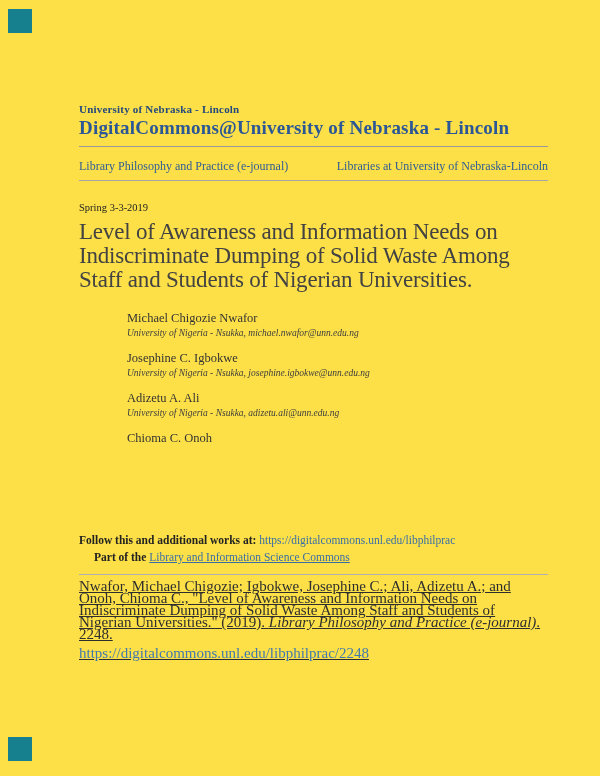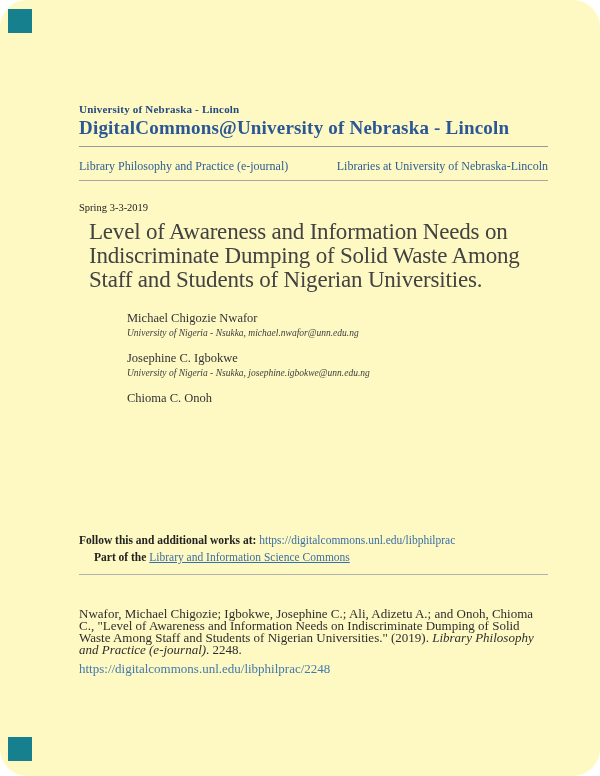--- a/index.html
+++ b/index.html
@@ -4,23 +4,22 @@
 <style>
   html, body { margin: 0; padding: 0; }
   body {
     width: 600px; height: 776px;
     background: #ffffff;
     font-family: "Liberation Serif", "DejaVu Serif", serif;
   }
   .page {
     position: relative;
     width: 600px; height: 776px;
-    background: #fef9c3;
+    background: #fde047;
     overflow: hidden;
-    border-radius: 27px;
   }
   .corner-marker {
     position: absolute;
     left: 8px;
     width: 24px; height: 24px;
     background: #16808e;
   }
   .corner-marker.top { top: 9px; }
   .corner-marker.bottom { top: 737px; }
 
@@ -56,21 +55,21 @@
     font-size: 12px;
   }
   .nav-row a { color: #2f5d94; text-decoration: none; cursor: pointer; }
 
   .pub-date {
     position: absolute; top: 202px; left: 0;
     font-size: 10.5px; color: #222222;
   }
 
   .article-title {
-    position: absolute; top: 220px; left: 10px; width: 100%;
+    position: absolute; top: 220px; left: 0; width: 100%;
     margin: 0; font-weight: normal;
     font-size: 23px; line-height: 24px;
     color: #424242; letter-spacing: -0.2px;
   }
 
   .authors { position: absolute; top: 311px; left: 0; width: 100%; }
   .author { margin-bottom: 13px; margin-left: 48px; }
   .author-name { font-size: 12.5px; color: #333333; }
   .author-affil {
     font-size: 9.5px; font-style: italic;
@@ -82,22 +81,22 @@
     font-size: 11.5px; color: #222222; font-weight: bold;
   }
   .follow a {
     font-weight: normal; color: #3a6fa5;
     text-decoration: none; cursor: pointer;
   }
   .part-of { margin-top: 5px; padding-left: 15px; }
   .part-of a { text-decoration: underline; text-align: center; }
 
   .citation {
-    position: absolute; top: 608px; left: 0; width: 100%;
-    font-size: 13px; line-height: 12px; color: #2e2e2e;
+    position: absolute; top: 580px; left: 0; width: 100%;
+    font-size: 15px; line-height: 12px; color: #2e2e2e; text-decoration: underline;
   }
   .citation a { color: #4179ad; text-decoration: none; cursor: pointer; }
   .citation-url { margin-top: 7px; }
 </style>
 </head>
 <body>
 
 <div class="page">
 
   <div class="corner-marker top"></div>
@@ -126,20 +125,24 @@
     <div class="authors">
       <div class="author">
         <div class="author-name">Michael Chigozie Nwafor</div>
         <div class="author-affil">University of Nigeria - Nsukka, michael.nwafor@unn.edu.ng</div>
       </div>
       <div class="author">
         <div class="author-name">Josephine C. Igbokwe</div>
         <div class="author-affil">University of Nigeria - Nsukka, josephine.igbokwe@unn.edu.ng</div>
       </div>
       <div class="author">
+        <div class="author-name">Adizetu A. Ali</div>
+        <div class="author-affil">University of Nigeria - Nsukka, adizetu.ali@unn.edu.ng</div>
+      </div>
+      <div class="author">
         <div class="author-name">Chioma C. Onoh</div>
       </div>
     </div>
 
     <div class="follow">
       <span>Follow this and additional works at: </span><a>https://digitalcommons.unl.edu/libphilprac</a>
       <div class="part-of">
         <span>Part of the </span><a>Library and Information Science Commons</a>
       </div>
     </div>

